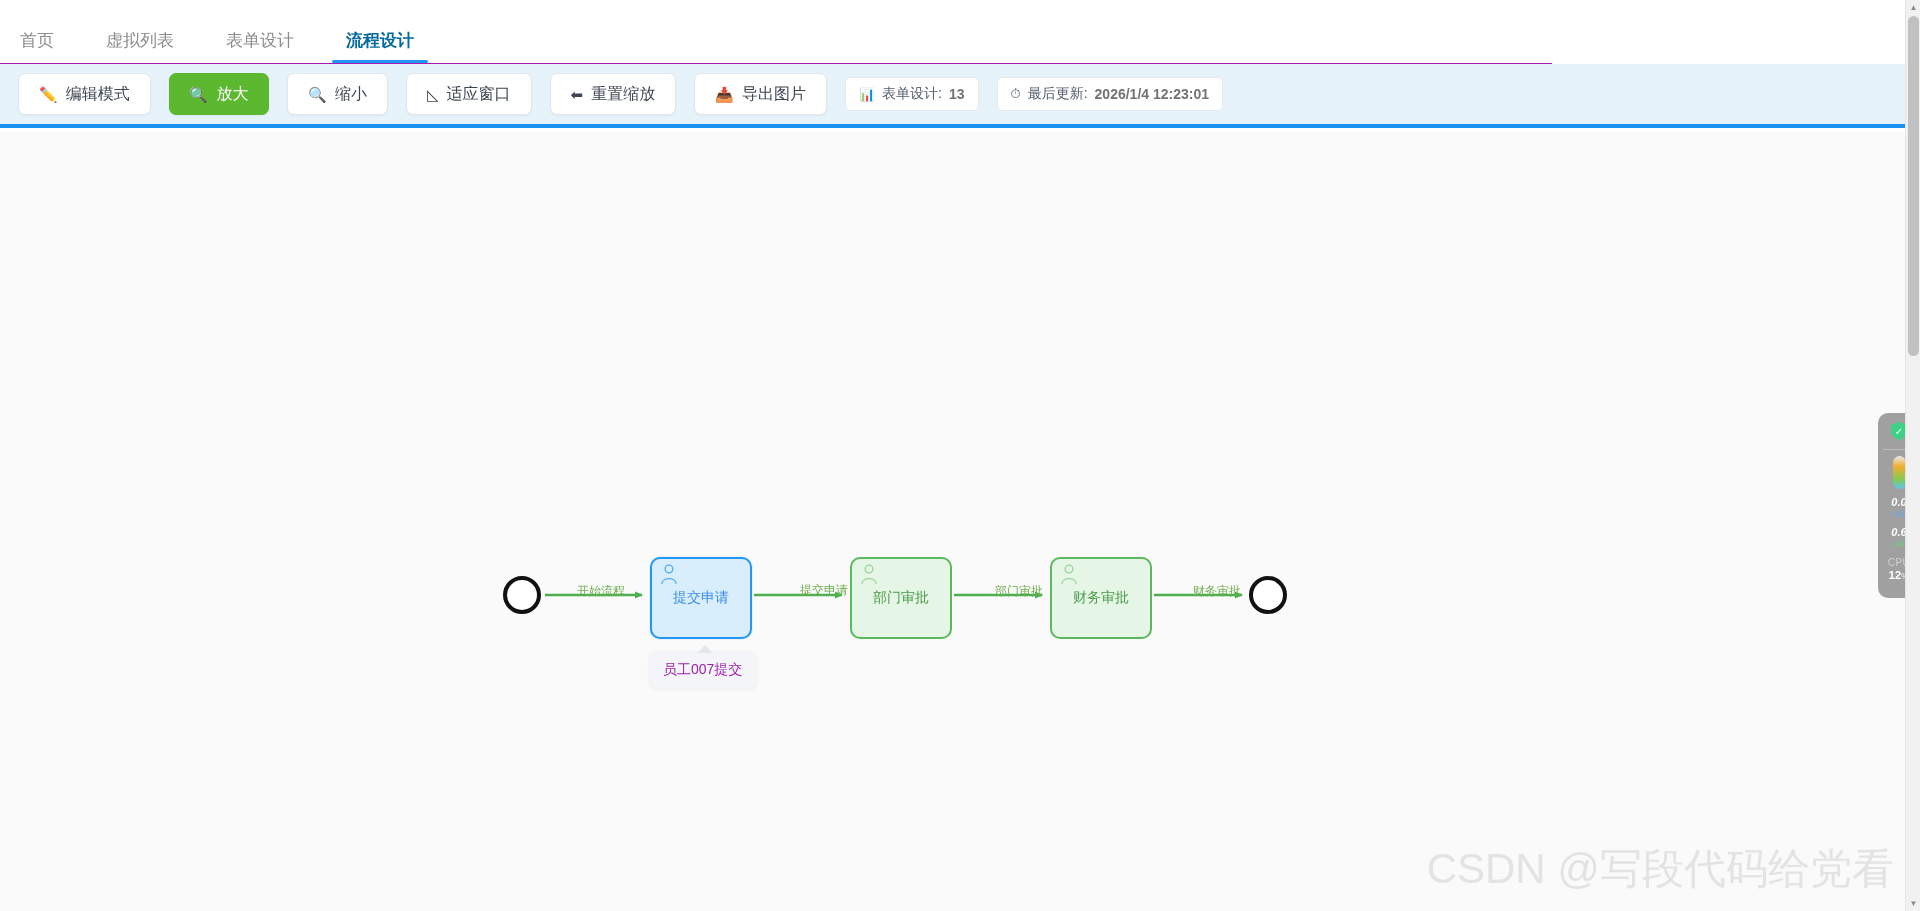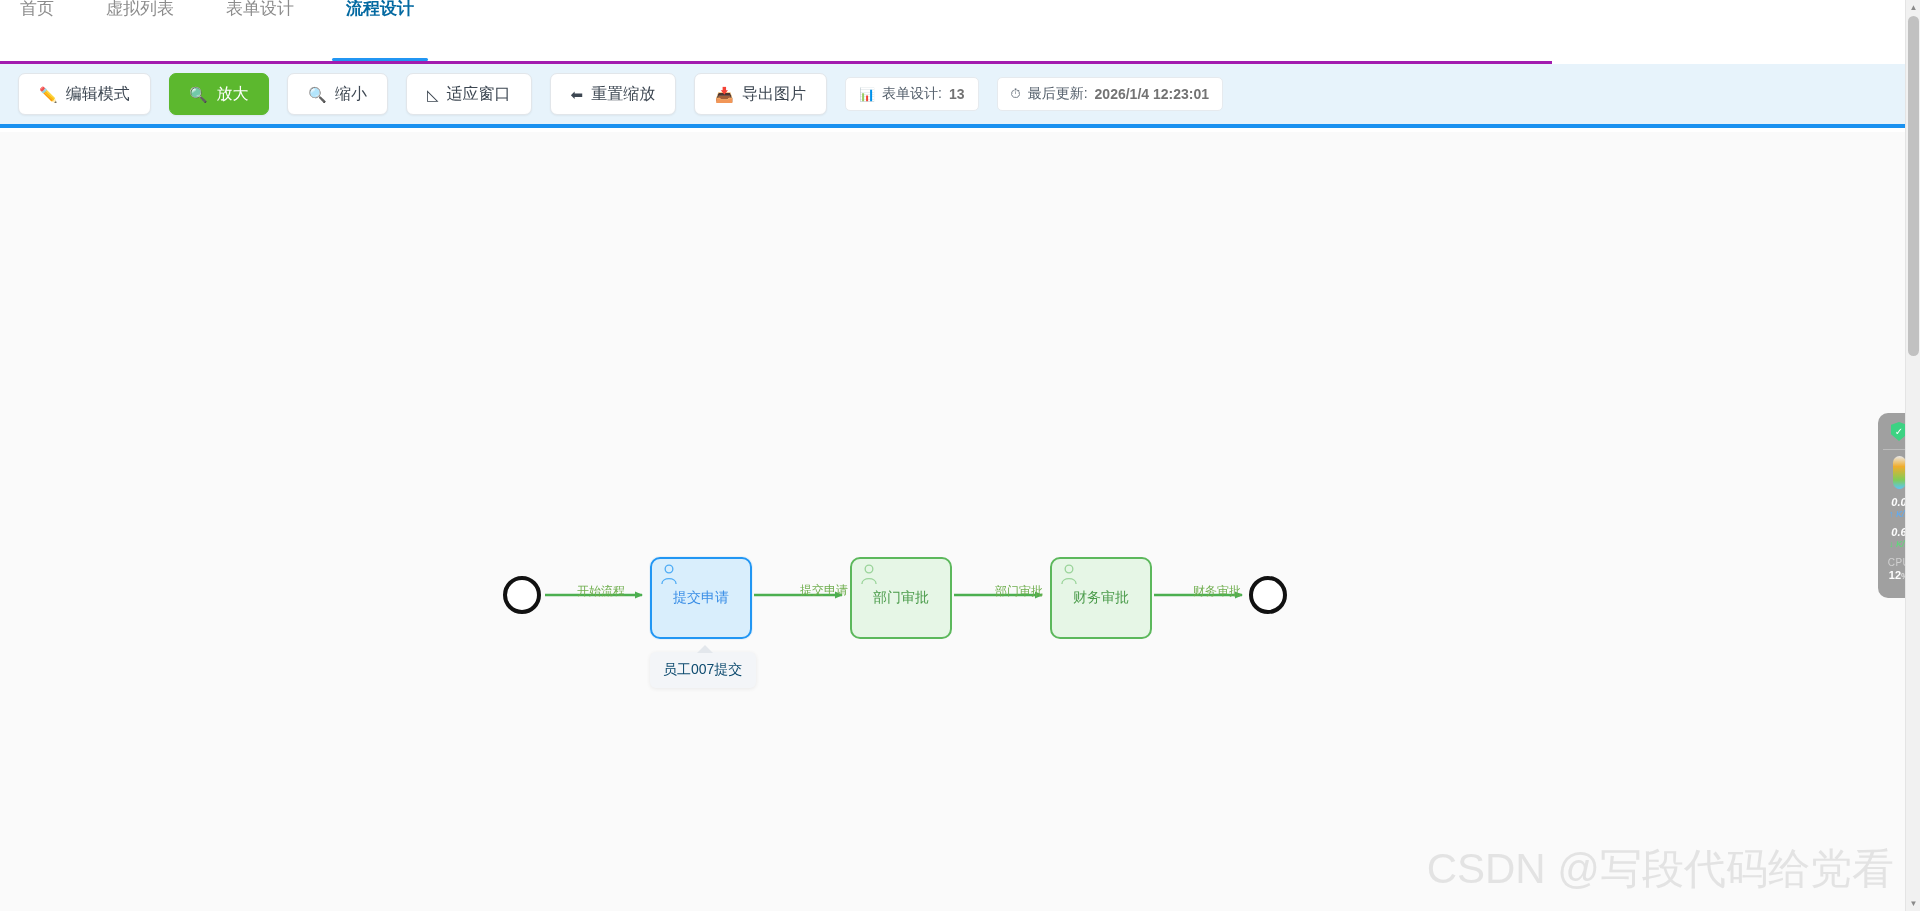--- a/index.html
+++ b/index.html
@@ -11,22 +11,23 @@
     background: #ffffff;
     font-family: "Liberation Sans", "DejaVu Sans", sans-serif;
   }
 
   
   .tabbar {
     position: absolute;
     top: 0; left: 0;
     width: 1552px; height: 64px;
     background: #ffffff;
-    border-bottom: 3px solid #a21caf;
+    border-bottom: 1px solid #a21caf;
     display: flex;
+    align-items: flex-end;
     padding-left: 16px;
   }
   .tab {
     position: relative;
     font-size: 17px;
     color: #8c8c8c;
     padding: 0 4px 14px 4px;
     margin-right: 44px;
     cursor: pointer;
     white-space: nowrap;
@@ -161,21 +162,21 @@
   #lbl-e4 { left: 1193px; top: 451px; }
 
   .tooltip {
     position: absolute;
     left: 650px; top: 520px;
     min-width: 106px;
     padding: 9px 13px;
     background: #f3f5f8;
     border-radius: 6px;
     font-size: 14px;
-    color: #0c4a6e;
+    color: #a21caf;
     white-space: nowrap;
     box-shadow: 0 1px 4px rgba(0,0,0,0.07);
   }
   .tooltip::before {
     content: "";
     position: absolute;
     top: -7px; left: 47px;
     border-left: 8px solid transparent;
     border-right: 8px solid transparent;
     border-bottom: 8px solid #e3e7ec;

